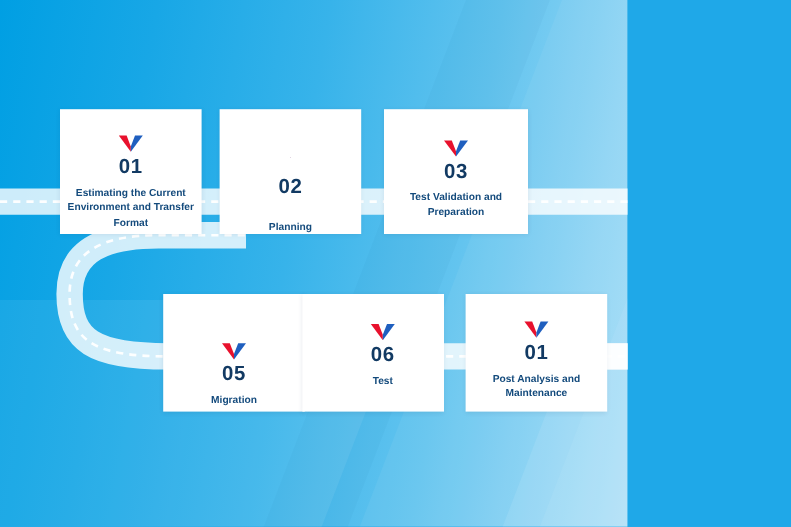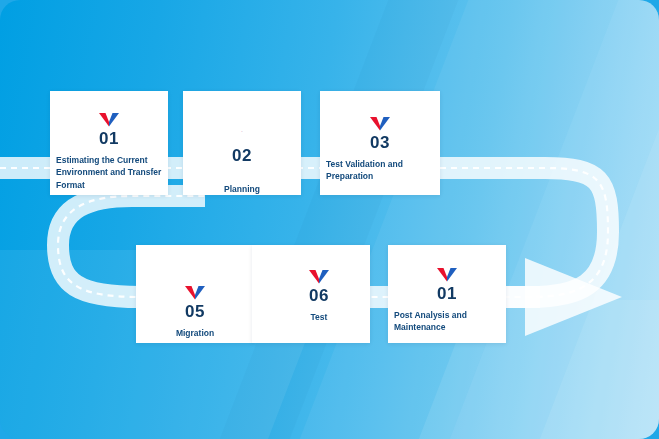--- a/index.html
+++ b/index.html
@@ -1,21 +1,21 @@
 <!DOCTYPE html>
 <html><head>
 <meta charset="utf-8">
 <style>
   html,body{margin:0;padding:0;}
   body{
     width:659px;height:439px;overflow:hidden;
     font-family:"Liberation Sans", sans-serif;
     background:#1fa8e8;
   }
-  #stage{position:relative;width:659px;height:439px;overflow:hidden;border-radius:20px;}
+  #stage{position:relative;width:523px;height:439px;overflow:hidden;}
 
   
   .bg-base{
     position:absolute;inset:0;
     background:linear-gradient(100deg,#009fe3 0%,#18a7e6 22%,#37b3ea 46%,#63c4ef 70%,#8ed4f4 88%,#a9def7 100%);
   }
   .band{position:absolute;top:-120px;height:700px;transform:skewX(-21deg);pointer-events:none;}
   .b1{left:380px;width:150px;background:rgba(255,255,255,0.055);}
   .b2{left:530px;width:90px;background:rgba(255,255,255,0.10);}
   .b3{left:620px;width:120px;background:rgba(255,255,255,0.17);}
@@ -35,21 +35,21 @@
     display:flex;flex-direction:column;align-items:center;
     box-sizing:border-box;
   }
   .tick{width:22px;height:15px;display:block;}
   .num{
     font-size:17px;font-weight:bold;color:#123a63;
     letter-spacing:.5px;line-height:1;margin-top:3px;
   }
   .lbl{
     font-size:8.5px;font-weight:bold;color:#134a7c;
-    text-align:left;line-height:1.45;margin-top:7px;
+    text-align:center;line-height:1.45;margin-top:7px;
     padding:0 6px;
   }
 
   
   .c1{left:50px; top:91px; width:118px;height:104px; padding-top:21px;}
   .c2{left:183px;top:91px; width:118px;height:104px; padding-top:40px;gap:12px;}
   .c3{left:320px;top:91px; width:120px;height:104px; padding-top:25px;}
   .c4{left:458px;top:91px; width:118px;height:104px; padding-top:25px;}
   
   .c5{left:116px;top:245px;width:118px;height:98px; padding-top:40px;margin-left:20px;}

